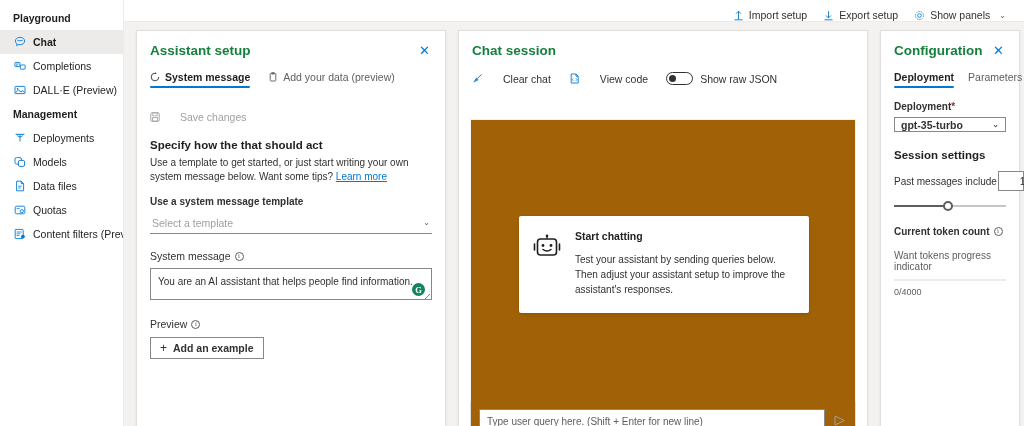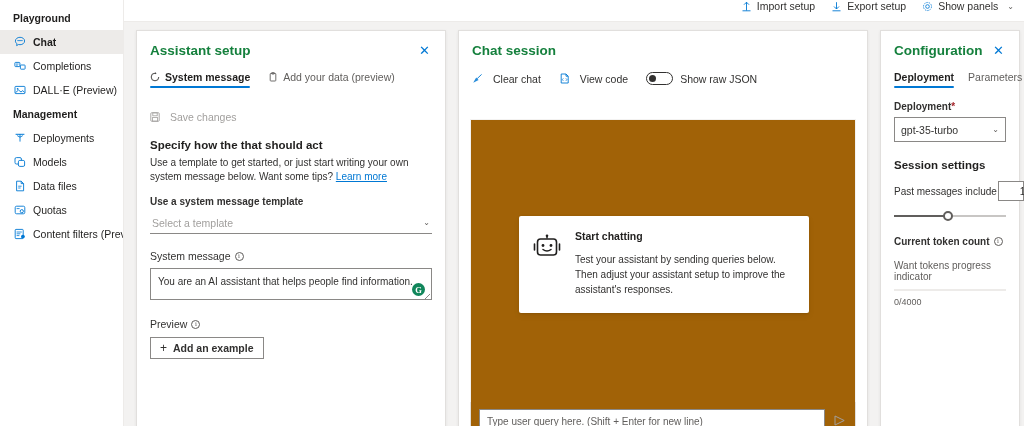--- a/index.html
+++ b/index.html
@@ -12,22 +12,22 @@
     font-size: 11px;
     color: #323130;
     -webkit-font-smoothing: antialiased;
   }
   #root { position: relative; width: 1024px; height: 426px; background:#f3f2f1; }
 
   
   .topbar {
     position: absolute; left: 116px; top: 0; right: 0; height: 22px;
     background: #ffffff;
-    display: flex; align-items: flex-start; justify-content: flex-end;
-    padding-right: 10px;
+    display: flex; align-items: flex-end; justify-content: flex-end;
+    padding-right: 18px;
     border-bottom: 1px solid #edebe9;
   }
   .topcmd {
     display: flex; align-items: center; gap: 5px;
     margin-left: 16px; color: #323130; font-size: 10.5px; cursor: pointer;
     white-space: nowrap;
   }
   .topcmd svg { display:block; }
   .chev { margin-left: 4px; color:#605e5c; font-size: 8px; }
 
@@ -80,21 +80,21 @@
   .tab.active { color: #201f1e; font-weight: bold; }
   .tab.active::after {
     content: ""; position: absolute; left: 0; right: 0; bottom: 0;
     height: 2px; background: #0078d4; border-radius: 1px;
   }
   .tab svg { display:block; }
 
   
   .cmdrow { display:flex; align-items:center; gap:18px; margin-top: 23px; }
   .cmdlink {
-    display: flex; align-items: center; gap: 10px;
+    display: flex; align-items: center; gap: 20px;
     font-size: 10.5px; color: #323130; cursor: pointer; white-space: nowrap;
   }
   .cmdlink.disabled { color: #a19f9d; cursor: default; }
   .cmdlink svg { display:block; }
 
   .sec-title { font-size: 11.5px; font-weight: bold; color: #201f1e; margin-top: 16px; }
   .helptext { font-size: 10px; color: #323130; line-height: 14px; margin-top: 5px; }
   .helptext a { color: #0078d4; text-decoration: underline; }
   .field-label { font-size: 10px; font-weight: bold; color: #323130; margin-top: 12px; }
 
@@ -186,23 +186,23 @@
     font-family: "Liberation Sans", sans-serif; outline: none;
   }
   .chat-input::placeholder { color: #605e5c; }
   .send-col { display: flex; flex-direction: column; align-items: center; gap: 6px; padding-top: 3px; }
   .icon-btn { cursor: pointer; width: 16px; height: 16px; display:flex; align-items:center; justify-content:center; }
 
   
   .cfg-label { font-size: 10px; font-weight: bold; color: #323130; margin-top: 13px; }
   .req { color: #a4262c; }
   .dd-box {
-    margin-top: 5px; height: 25px; border: 1px solid #8a8886; background: #fff;
+    margin-top: 5px; height: 15px; border: 1px solid #8a8886; background: #fff;
     display: flex; align-items: center; justify-content: space-between;
-    padding: 0 6px; cursor: pointer;
+    padding: 0 6px; cursor: pointer; font-weight: bold;
   }
   .dd-box .val { font-size: 10.5px; color: #323130; }
   .dd-box .caret { color: #605e5c; font-size: 8px; }
   .cfg-sec { font-size: 11.5px; font-weight: bold; color: #201f1e; margin-top: 17px; }
   .past-row { display: flex; align-items: center; margin-top: 10px; }
   .past-lbl { font-size: 10px; color: #323130; white-space: nowrap; }
   .spin {
     width: 26px; height: 20px; border: 1px solid #8a8886; background: #fff;
     font-size: 10px; color: #323130; display: flex; align-items: center;
     padding-left: 21px; margin-left: 1px; flex: 0 0 26px;

